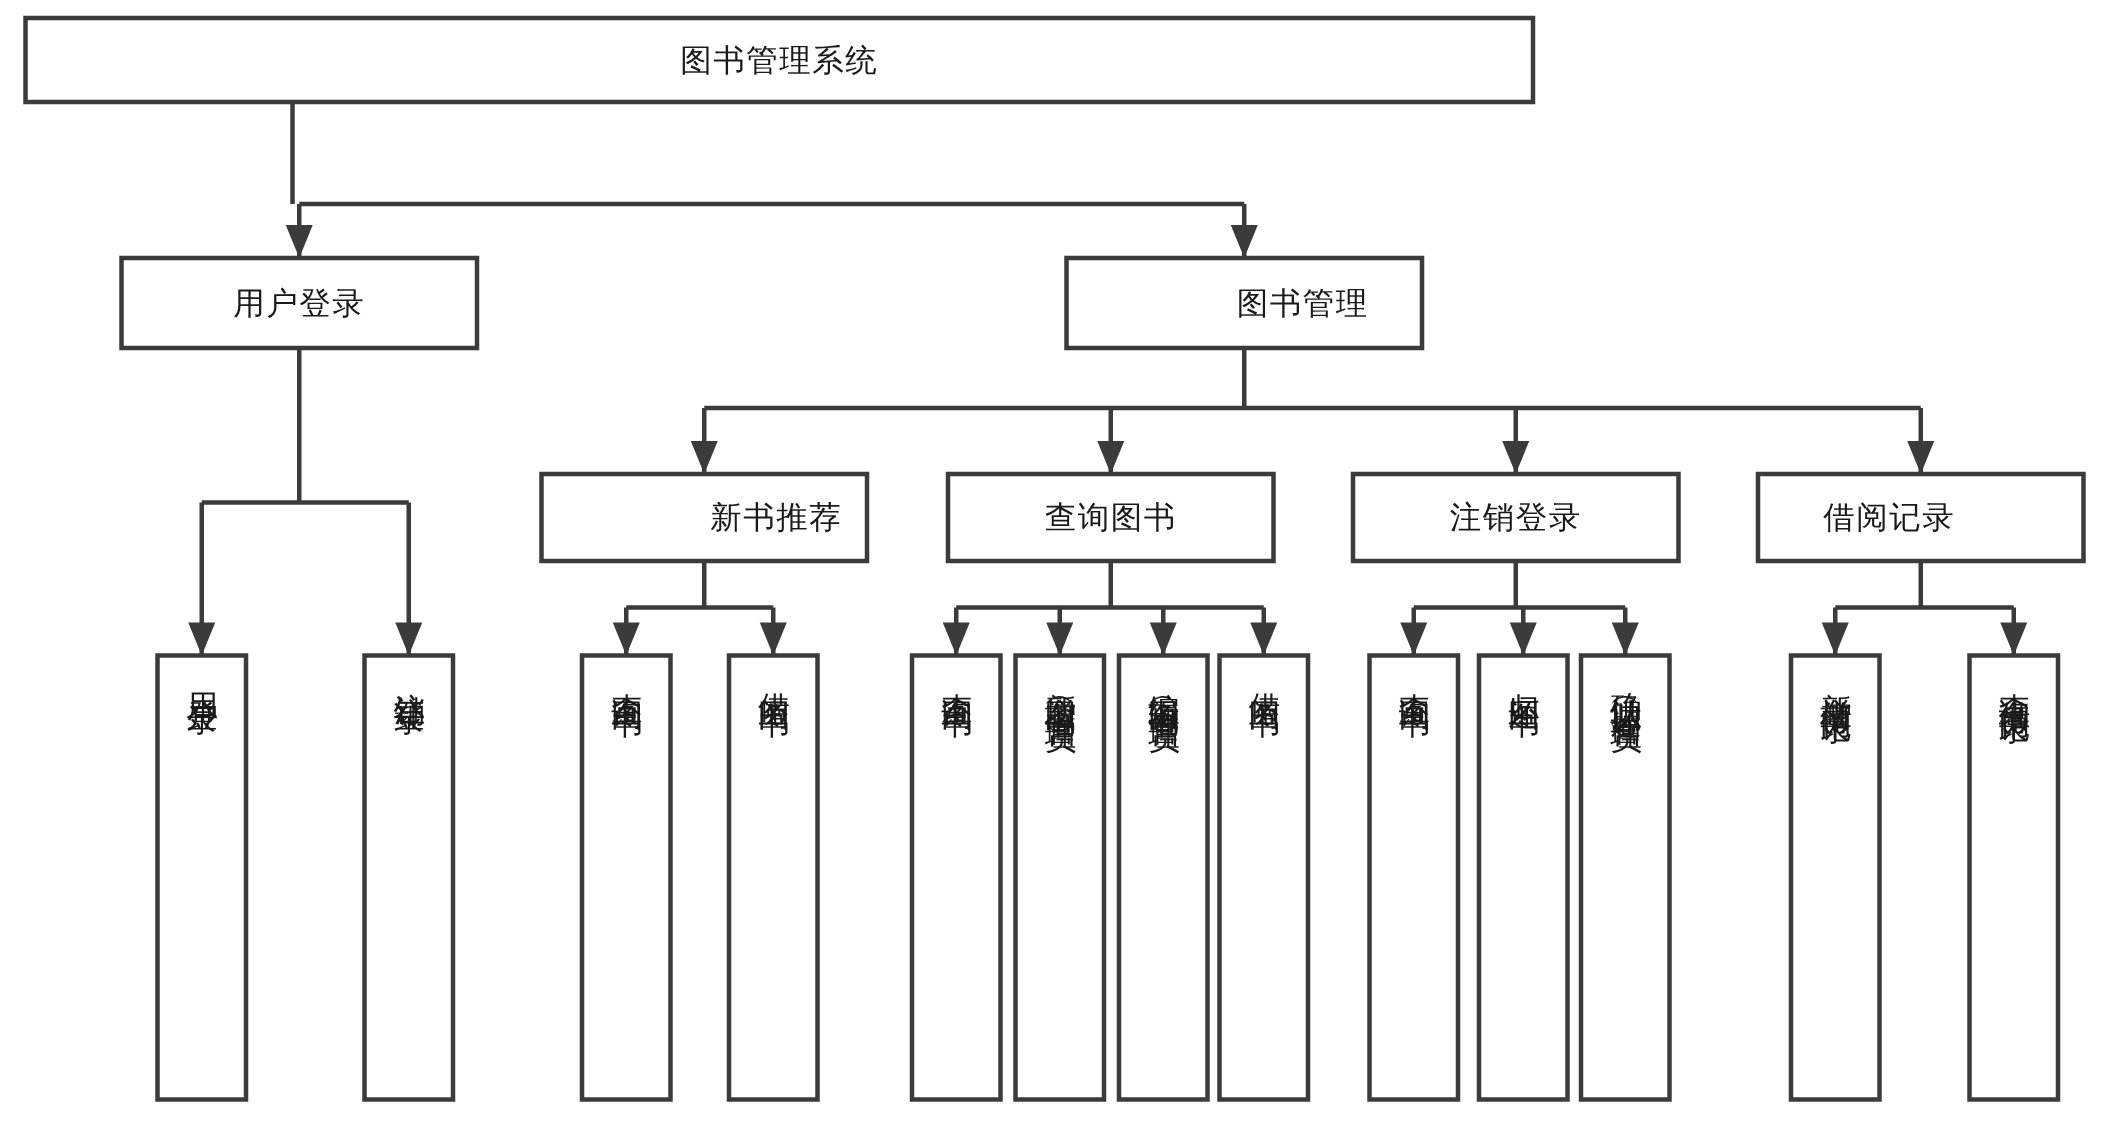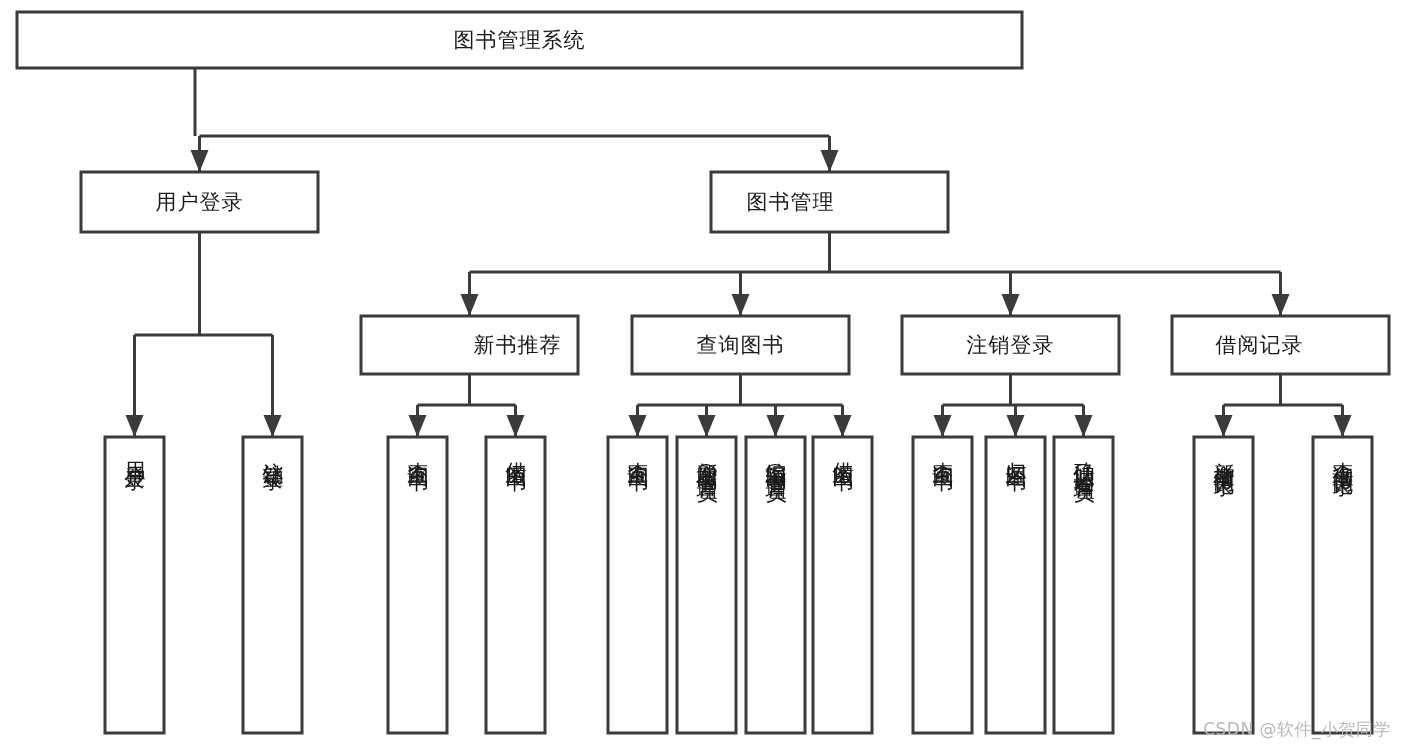--- a/index.html
+++ b/index.html
@@ -162,21 +162,21 @@
         <rect x="1313" y="437" width="59" height="296" class="node-box"></rect>
       </g>
   </svg>
   <div id="labels-layer">
       <div class="hlabel-wrap" style="left: 17px; top: 12px; width: 1005px; height: 56px;">
         <span class="hlabel-text">图书管理系统</span>
       </div>
       <div class="hlabel-wrap" style="left: 81px; top: 172px; width: 237px; height: 60px;">
         <span class="hlabel-text">用户登录</span>
       </div>
-      <div class="hlabel-wrap" style="left: 672px; top: 172px; width: 237px; height: 60px; justify-content: center;">
+      <div class="hlabel-wrap" style="left: 750px; top: 172px; width: 237px; height: 60px; justify-content: center;">
         <span class="hlabel-text">图书管理</span>
       </div>
       <div class="hlabel-wrap" style="left: 361px; top: 316px; width: 217px; height: 58px; margin-left: 48px;">
         <span class="hlabel-text">新书推荐</span>
       </div>
       <div class="hlabel-wrap" style="left: 632px; top: 316px; width: 217px; height: 58px;">
         <span class="hlabel-text">查询图书</span>
       </div>
       <div class="hlabel-wrap" style="left: 902px; top: 316px; width: 217px; height: 58px;">
         <span class="hlabel-text">注销登录</span>
@@ -217,14 +217,13 @@
       <div class="vlabel-wrap" style="left: 1054px; top: 437px; width: 59px; height: 296px; align-items: flex-start; padding-top: 8px; box-sizing: border-box;">
         <span class="vlabel-text">确认归还（管理员）</span>
       </div>
       <div class="vlabel-wrap" style="left: 1194px; top: 437px; width: 59px; height: 296px; align-items: flex-start; padding-top: 8px; box-sizing: border-box;">
         <span class="vlabel-text">新增借阅记录</span>
       </div>
       <div class="vlabel-wrap" style="left: 1313px; top: 437px; width: 59px; height: 296px; align-items: flex-start; padding-top: 8px; box-sizing: border-box;">
         <span class="vlabel-text">查询借阅记录</span>
       </div>
     </div>
-  <div class="watermark">CSDN @软件_小贺同学</div>
 </div>
 
 </body></html>

